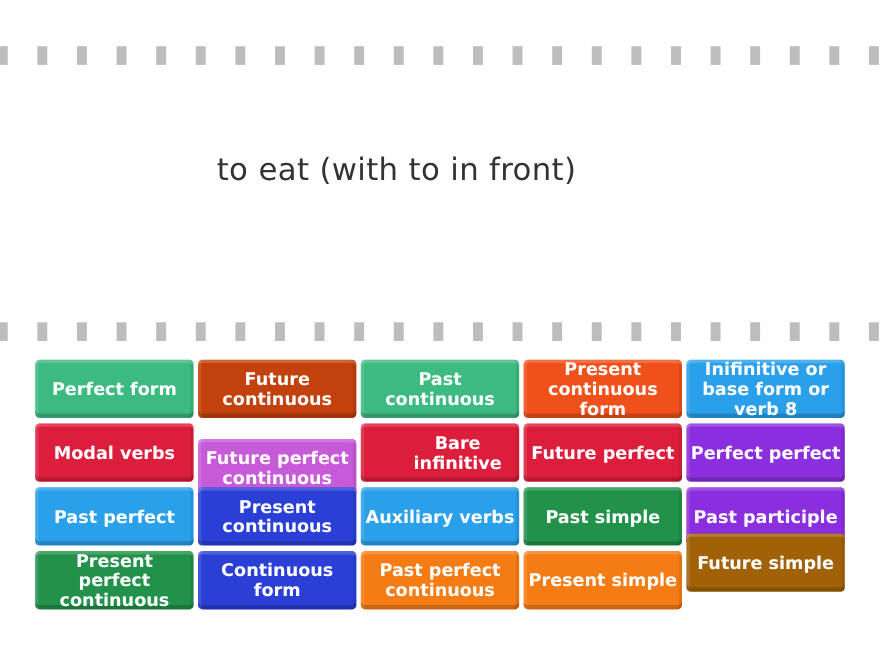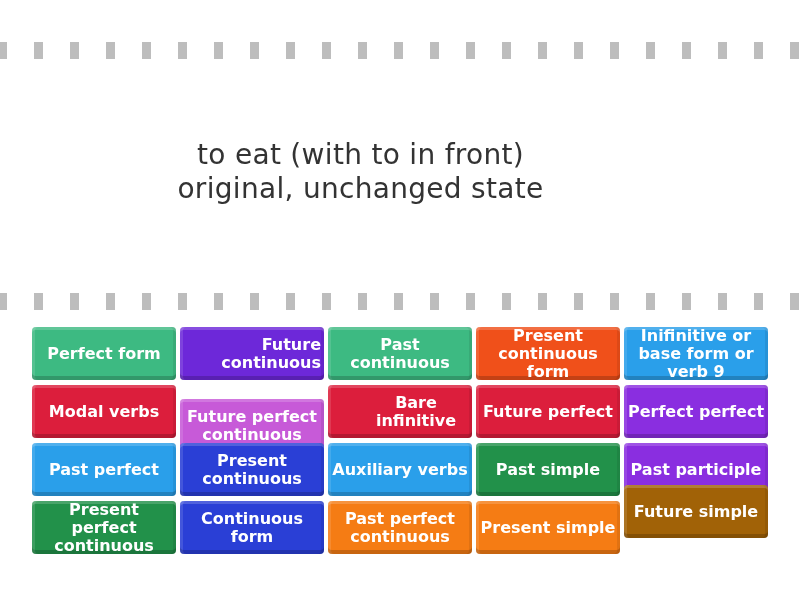--- a/index.html
+++ b/index.html
@@ -35,21 +35,20 @@
     <div class="dash" style="left: 610px;"></div>
     <div class="dash" style="left: 646px;"></div>
     <div class="dash" style="left: 682px;"></div>
     <div class="dash" style="left: 718px;"></div>
     <div class="dash" style="left: 754px;"></div>
     <div class="dash" style="left: 790px;"></div>
   </div>
 
 <div class="question">
   <div>to eat (with to in front)</div>
-  <div>original, unchanged state</div>
 </div>
 
 <div class="dashes" id="dashes-bottom" style="top:293px;">
     <div class="dash" style="left: -2px;"></div>
     <div class="dash" style="left: 34px;"></div>
     <div class="dash" style="left: 70px;"></div>
     <div class="dash" style="left: 106px;"></div>
     <div class="dash" style="left: 142px;"></div>
     <div class="dash" style="left: 178px;"></div>
     <div class="dash" style="left: 214px;"></div>
@@ -68,31 +67,31 @@
     <div class="dash" style="left: 682px;"></div>
     <div class="dash" style="left: 718px;"></div>
     <div class="dash" style="left: 754px;"></div>
     <div class="dash" style="left: 790px;"></div>
   </div>
 
 <div class="grid" id="grid">
     <div class="tile" style="left: 0px; top: 0px; background: rgb(61, 186, 130);">
       <span>Perfect form</span>
     </div>
-    <div class="tile" style="left: 148px; top: 0px; background: #6d28d9; text-align: right;">
+    <div class="tile" style="left: 148px; top: 0px; background: #c2410c;">
       <span>Future continuous</span>
     </div>
     <div class="tile" style="left: 296px; top: 0px; background: rgb(61, 186, 130);">
       <span>Past continuous</span>
     </div>
     <div class="tile" style="left: 444px; top: 0px; background: rgb(240, 80, 26);">
       <span>Present continuous form</span>
     </div>
     <div class="tile" style="left: 592px; top: 0px; background: rgb(42, 159, 234);">
-      <span>Inifinitive or base form or verb 9</span>
+      <span>Inifinitive or base form or verb 8</span>
     </div>
     <div class="tile" style="left: 0px; top: 58px; background: rgb(220, 30, 60);">
       <span>Modal verbs</span>
     </div>
     <div class="tile" style="left: 148px; top: 58px; background: rgb(199, 90, 216); margin-top: 14px;">
       <span>Future perfect continuous</span>
     </div>
     <div class="tile" style="left: 296px; top: 58px; background: rgb(220, 30, 60); padding-left: 35px;">
       <span>Bare infinitive</span>
     </div>

